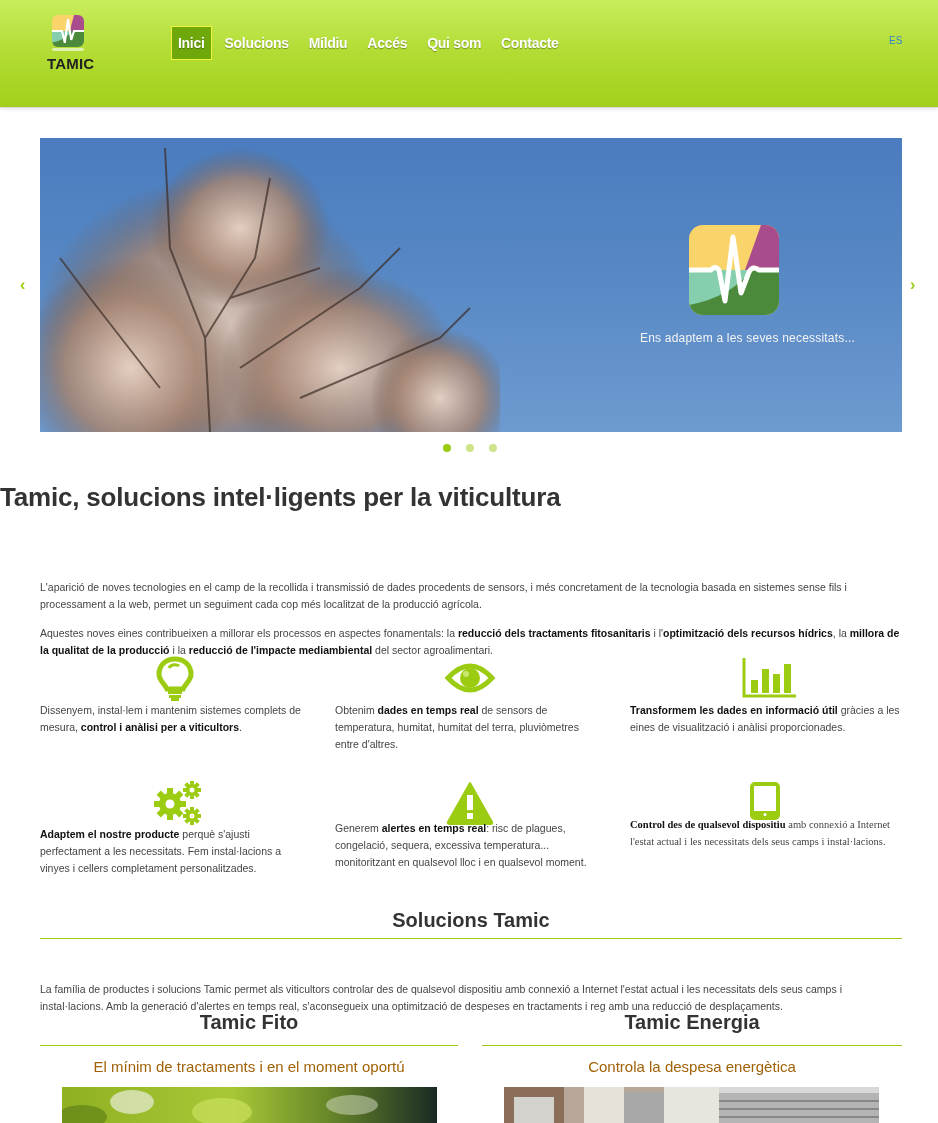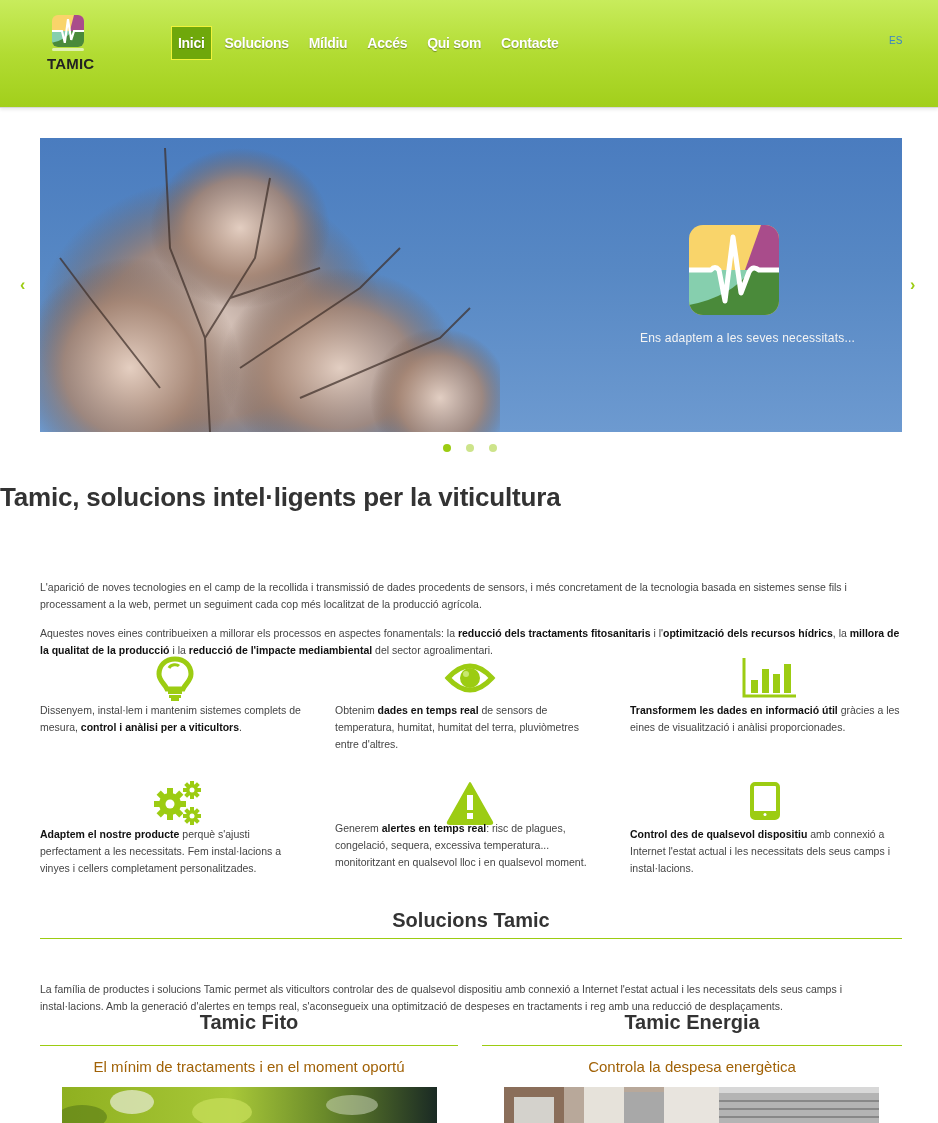--- a/index.html
+++ b/index.html
@@ -205,21 +205,21 @@
 </div>
 
 <div class="feature" style="left:630px; top:780px;">
   <div class="ficon" style="left:105px;">
     <svg width="60" height="46" viewBox="0 0 60 46">
       <rect x="17" y="4" width="26" height="34" rx="3" fill="none" stroke="#9ccc12" stroke-width="4"></rect>
       <rect x="17" y="31" width="26" height="7" fill="#9ccc12"></rect>
       <circle cx="30" cy="34.5" r="1.5" fill="#fff"></circle>
     </svg>
   </div>
-  <div class="ftext" style="top:46px;"><span></span><b>Control des de qualsevol dispositiu</b><span> amb connexió a Internet l'estat actual i les necessitats dels seus camps i instal·lacions.</span></div>
+  <div class="ftext" style="top:36px;font-family:Liberation Serif, serif;"><span></span><b>Control des de qualsevol dispositiu</b><span> amb connexió a Internet l'estat actual i les necessitats dels seus camps i instal·lacions.</span></div>
 </div>
 
 <h2 class="section-title" style="left:40px; top:909px; width:862px;">Solucions Tamic</h2>
 <div class="rule" style="left:40px; top:938px; width:862px;"></div>
 <p class="para" style="top:951px;">La família de productes i solucions Tamic permet als viticultors controlar des de qualsevol dispositiu amb connexió a Internet l'estat actual i les necessitats dels seus camps i instal·lacions. Amb la generació d'alertes en temps real, s'aconsegueix una optimització de despeses en tractaments i reg amb una reducció de desplaçaments.</p>
 
 <h3 class="section-title" style="left:40px; top:1011px; width:418px;">Tamic Fito</h3>
 <div class="rule" style="left:40px; top:1045px; width:418px;"></div>
 <div class="sub-title" style="left:40px; top:1058px; width:418px;">El mínim de tractaments i en el moment oportú</div>
 <div class="photo" style="left:62px; top:1087px; width:375px; height:40px;">

